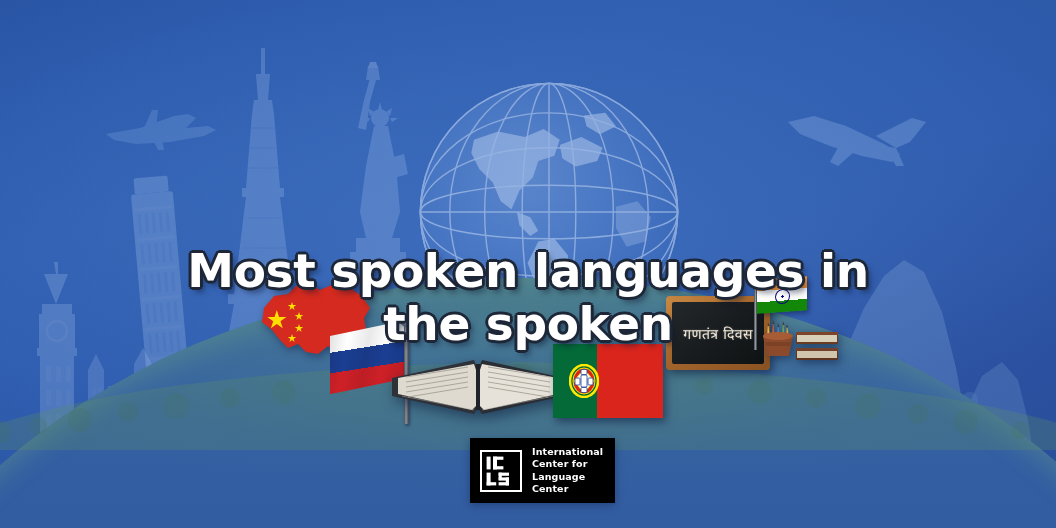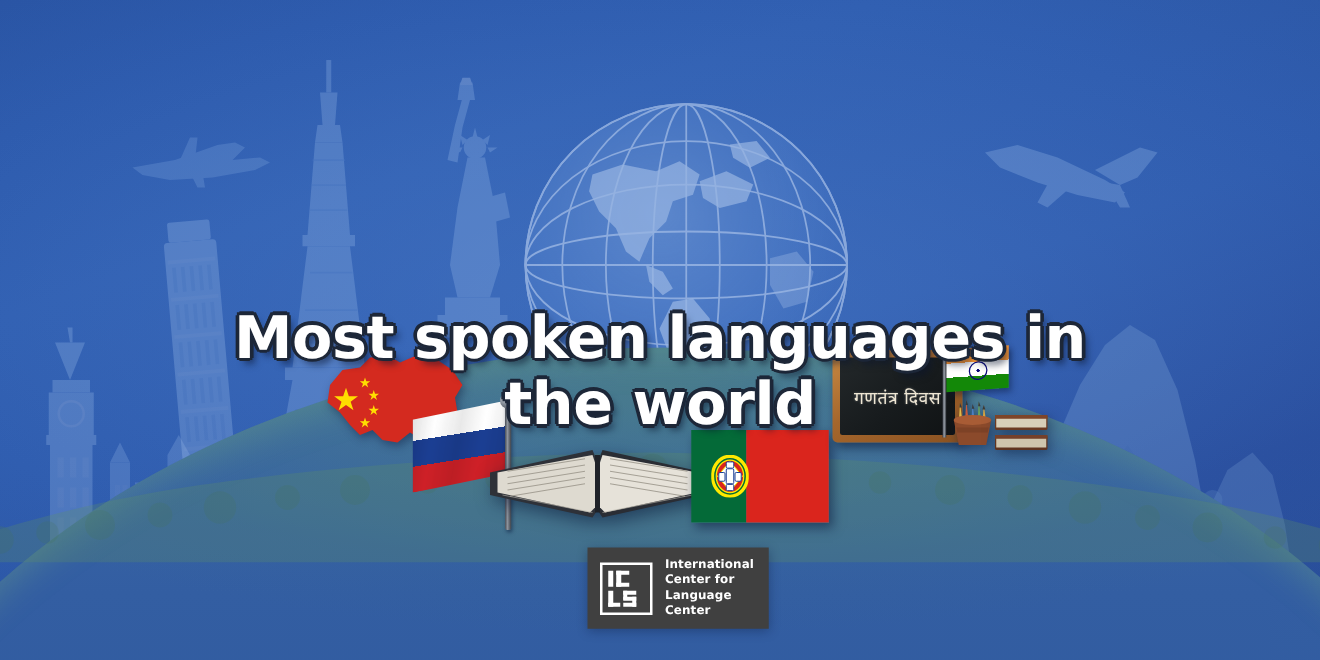--- a/index.html
+++ b/index.html
@@ -146,21 +146,21 @@
     box-shadow: 3px 4px 8px rgba(8,20,55,0.5); }
   #portugal .pt-green { position:absolute; left:0; top:0; width:40%; height:100%; background:#046a38; }
   #portugal .pt-red   { position:absolute; left:40%; top:0; width:60%; height:100%; background:#da251d; }
   #portugal .pt-arms {
     position:absolute; left:28.5%; top:50%; transform:translate(-50%,-50%);
     width:30px; height:34px;
   }
   #portugal .pt-arms svg{display:block;width:100%;height:100%;}
 
   
-  #chalk { left: 666px; top: 280px; width: 104px; height: 74px; }
+  #chalk { left: 666px; top: 296px; width: 104px; height: 74px; }
   #chalk .frame {
     position:absolute; inset:0; border-radius:4px;
     background: linear-gradient(150deg,#c98a43,#a5662c 45%,#8a5222);
     box-shadow: 3px 4px 8px rgba(8,20,55,0.55);
   }
   #chalk .board {
     position:absolute; left:6px; top:6px; right:6px; bottom:6px;
     background: linear-gradient(140deg,#23282a,#171b1d 55%,#101314);
     border-radius:2px;
     display:flex; align-items:center; justify-content:center;
@@ -220,21 +220,21 @@
   .title-line { display: block; }
 
   
   #logo {
     position: absolute;
     left: 470px;
     top: 438px;
     display: flex;
     align-items: center;
     gap: 10px;
-    background: #404040;
+    background: #000000;
     padding: 8px 12px 8px 10px;
     box-shadow: 0 2px 8px rgba(8,20,55,0.35);
   }
   #logo .mark {
     width: 42px; height: 42px;
     border: 2px solid #ffffff;
     padding: 3px;
     box-sizing: border-box;
     flex: 0 0 auto;
   }
@@ -631,21 +631,21 @@
         <rect x="2" y="2" width="42" height="3" fill="#7d4529"></rect>
         <rect x="2" y="18" width="42" height="12" rx="1.5" fill="#5f3420"></rect>
         <rect x="3" y="20" width="40" height="8" fill="#cfc5ad"></rect>
         <rect x="2" y="18" width="42" height="3" fill="#74402a"></rect>
       </g>
     </svg>
   </div>
 
   <h1 class="title">
     <span class="title-line">Most spoken languages in</span>
-    <span class="title-line">the world</span>
+    <span class="title-line">the spoken</span>
   </h1>
 
   <div id="logo">
     <div class="mark">
       <svg viewBox="0 0 40 40">
         <g fill="#ffffff">
 
           <rect x="2" y="2" width="5" height="16"></rect>
 
           <rect x="10" y="2" width="13" height="4"></rect>

